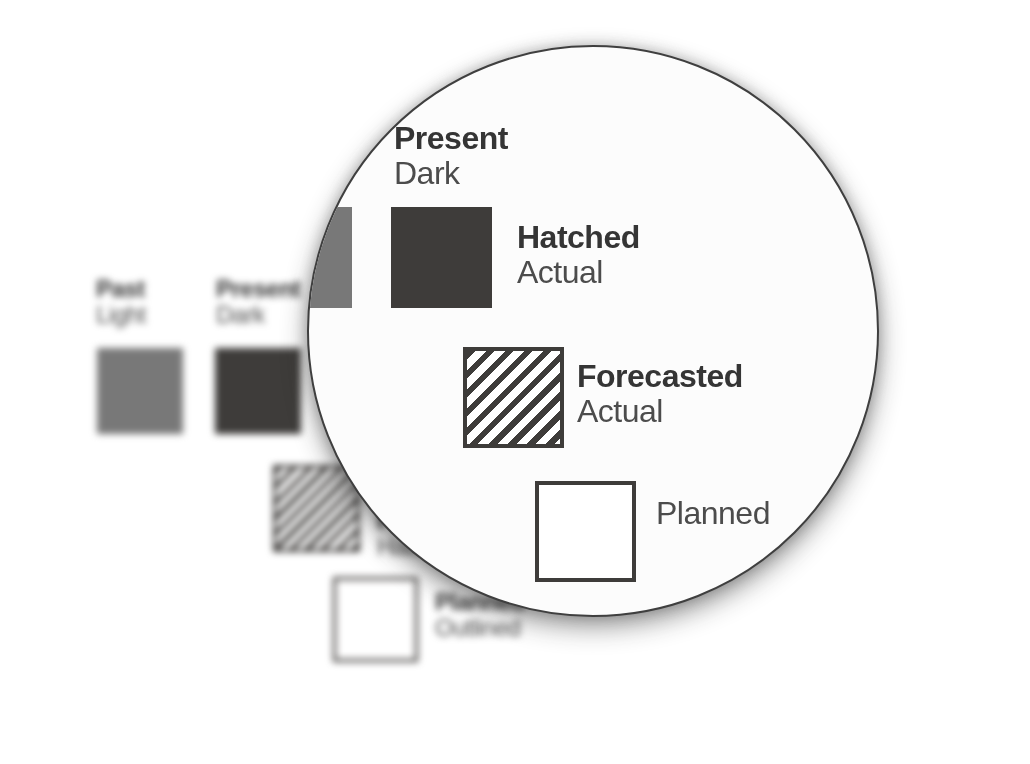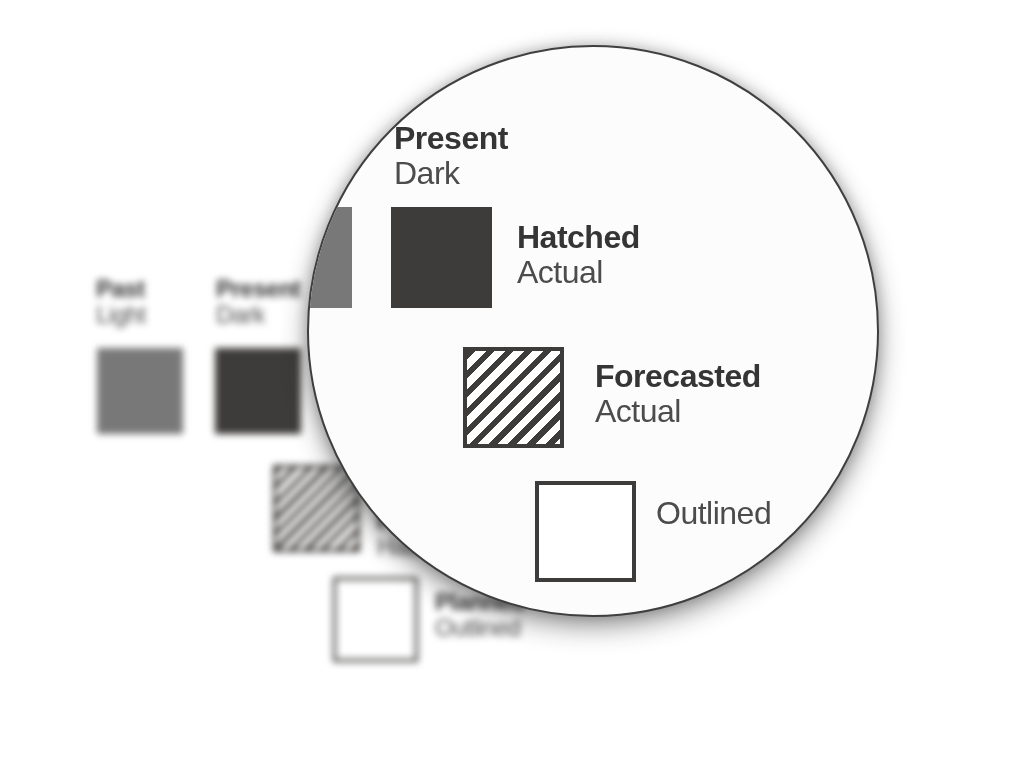--- a/index.html
+++ b/index.html
@@ -85,23 +85,23 @@
     <div class="s">Dark</div>
   </div>
   <div class="swatch sw-dark" style="left:82px;top:160px;width:101px;height:101px"></div>
 
   <div class="lbl mag" style="left:208px;top:173px">
     <div class="t">Hatched</div>
     <div class="s">Actual</div>
   </div>
 
   <div class="swatch sw-hatch-mag" style="left:154px;top:300px;width:101px;height:101px"></div>
-  <div class="lbl mag" style="left:286px;top:312px">
+  <div class="lbl mag" style="left:268px;top:312px">
     <div class="t">Forecasted</div>
     <div class="s">Actual</div>
   </div>
 
   <div class="swatch sw-outline-mag" style="left:226px;top:434px;width:101px;height:101px"></div>
   <div class="lbl mag" style="left:347px;top:449px">
-    <div class="s">Outlined</div>
+    <div class="s">Planned</div>
   </div>
 
 </div>
 
 </body></html>

